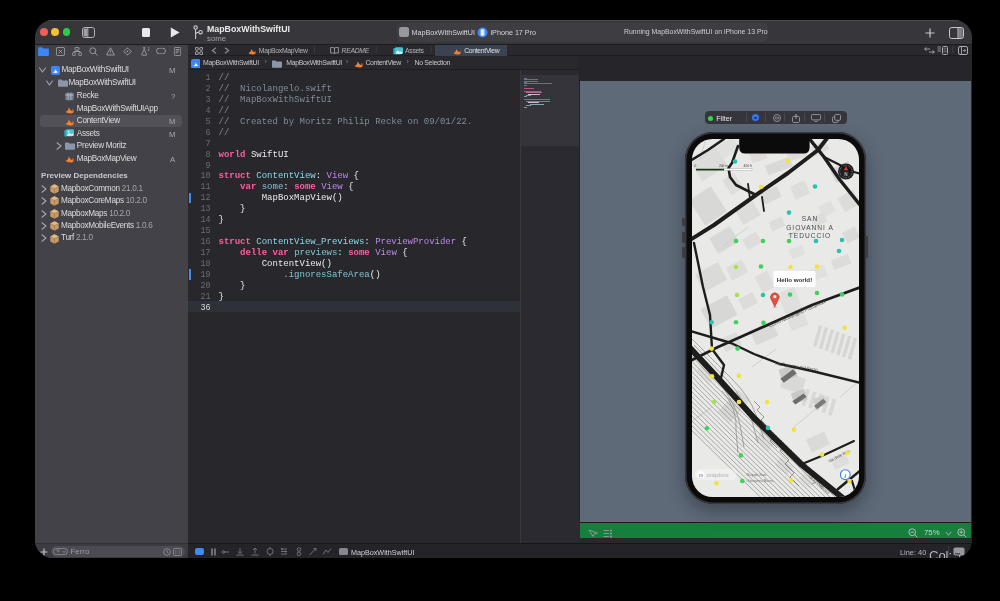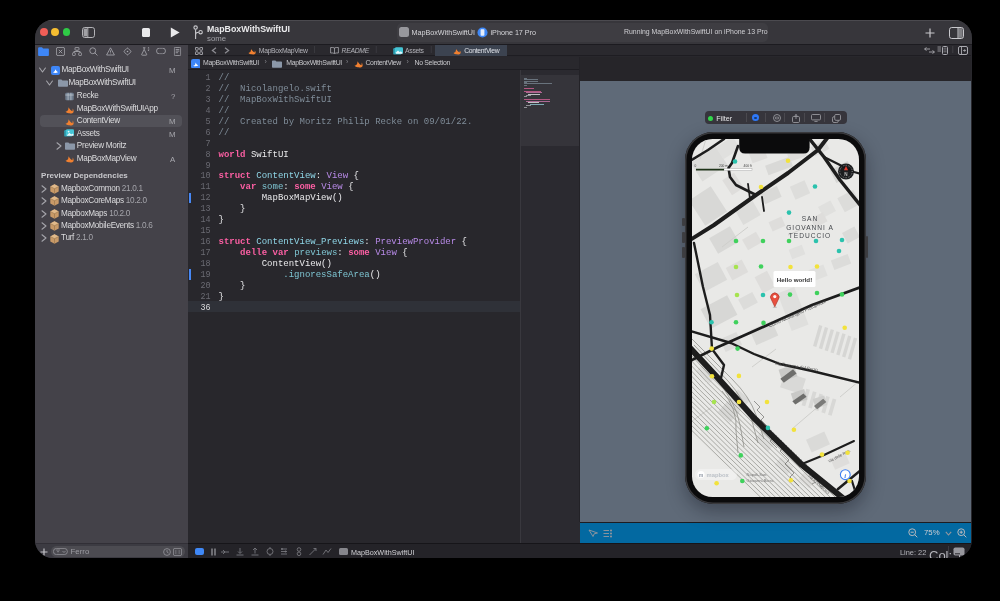--- a/index.html
+++ b/index.html
@@ -19,21 +19,21 @@
 #gutter{position:absolute;left:153px;top:53.2px;width:22.5px;height:470px;font-family:"Liberation Mono",monospace;font-size:8.4px;line-height:10.92px;color:#6b6b73;text-align:right;white-space:pre}
 #code{position:absolute;left:183.5px;top:53.2px;width:300px;height:470px;font-family:"Liberation Mono",monospace;font-size:9px;line-height:10.92px;white-space:pre;color:#eaeaec}
 #minimap{position:absolute;left:485px;top:49.5px;width:59.5px;height:473px;background:#2b2a30;border-left:1px solid #39383e}
 .k{color:#fc5fa3;font-weight:bold}
 .cm{color:#7f8c98}
 .ty{color:#8fd6e7}
 .pu{color:#b88ae8}
 .te{color:#7ec5d2}
 #canvastop{position:absolute;left:544.5px;top:36.5px;width:391.5px;height:24px;background:#262529}
 #canvas{position:absolute;left:544.5px;top:60.5px;width:391.5px;height:441px;background:#5f6a78}
-#zoombar{position:absolute;left:544.5px;top:501.5px;width:391.5px;height:22px;background:#0369a1;border-top:1px solid #1d1c21}
+#zoombar{position:absolute;left:544.5px;top:501.5px;width:391.5px;height:16px;background:#15803d;border-top:1px solid #1d1c21}
 #statusbar{position:absolute;left:153px;top:522.5px;width:783px;height:15.5px;background:#242328;border-top:1px solid #161519}
 .ic{stroke:#a9a9af;fill:none;stroke-width:1}
 </style></head><body>
 <div id="win">
 <div id="toolbar">
 <div class="tl" style="left:5.4px;background:#f15e57"></div>
 <div class="tl" style="left:16.3px;background:#f5bd31"></div>
 <div class="tl" style="left:27.5px;background:#2fcb46"></div>
 <svg class="abs" style="left:47px;top:6.5px" width="13" height="11" viewBox="0 0 13 11">
         <rect x="0.5" y="0.5" width="12" height="10" rx="2.2" fill="none" stroke="#b4b4b8"></rect>
@@ -678,20 +678,20 @@
         <circle cx="5" cy="6.8" r="1.8" stroke="#77777d" stroke-width="0.9" fill="none"></circle>
       </svg>
 <svg class="abs" style="left:120px;top:3.5px" width="10" height="9" viewBox="0 0 10 9">
         <path d="M1.5 8 L8 1.5 M8 1.5 L5.5 1.5 M8 1.5 L8 4" stroke="#77777d" stroke-width="0.9" fill="none"></path>
       </svg>
 <svg class="abs" style="left:134px;top:3.5px" width="10" height="9" viewBox="0 0 10 9">
         <path d="M1 7.5 L4 3 L6 5.5 L9 1.5" stroke="#77777d" stroke-width="0.9" fill="none"></path>
       </svg>
 <div class="abs" style="left:151px;top:4px;width:8.5px;height:7px;background:#86868c;border-radius:1.5px"></div>
 <div class="abs" style="left:163px;top:4px;font-size:7.2px;color:#d2d2d6;white-space:nowrap">MapBoxWithSwiftUI</div>
-<div class="abs" style="left:712px;top:4px;font-size:7.4px;color:#b5b5bb;white-space:nowrap">Line: 22</div>
+<div class="abs" style="left:712px;top:4px;font-size:7.4px;color:#b5b5bb;white-space:nowrap">Line: 40</div>
       <div class="abs" style="left:741px;top:4px;font-size:13px;color:#b5b5bb;white-space:nowrap">Col: 1</div>
 <div class="abs" style="left:760.4px;top:2px;width:1px;height:11px;background:#3a393f"></div>
 <svg class="abs" style="left:765.4px;top:3.5px" width="12" height="9" viewBox="0 0 12 9">
         <rect x="0.5" y="0.5" width="11" height="8" rx="1.8" fill="#97979d"></rect>
         <path d="M2 6.8 H7" stroke="#28272c" stroke-width="1"></path>
       </svg>
 </div>
 </div>
 </body></html>

